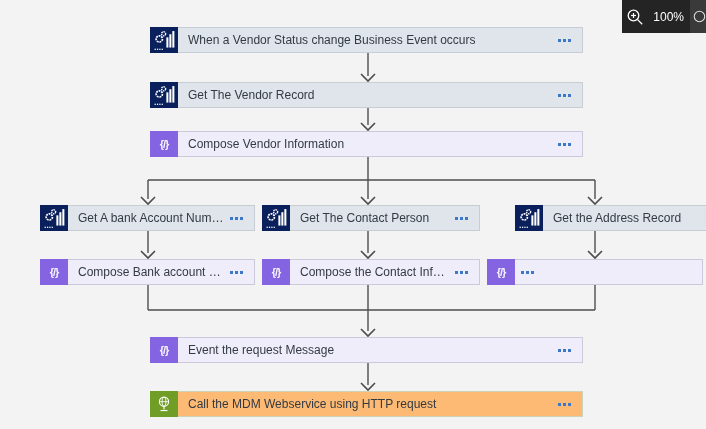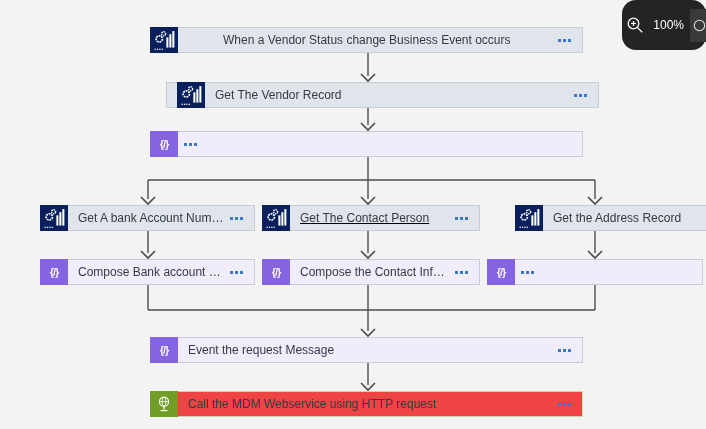--- a/index.html
+++ b/index.html
@@ -9,21 +9,21 @@
   #canvas { position:absolute; inset:0; background:#f3f3f3; }
 
   #connectors { position:absolute; left:0; top:0; width:706px; height:429px; }
 
   .node {
     position:absolute; height:26px; display:flex; align-items:center;
     border:1px solid transparent; cursor:pointer;
   }
   .node.d365    { background:#dfe5eb; border-color:#c6cdd5; }
   .node.compose { background:#f0edfb; border-color:#cec8dd; }
-  .node.http    { background:#ef4444; border-color:#ccd3ba; }
+  .node.http    { background:#fdba74; border-color:#ccd3ba; }
 
   .nicon {
     width:28px; height:26px; flex:0 0 28px; margin:-1px 0 -1px -1px;
     display:flex; align-items:center; justify-content:center;
   }
   .node.d365    .nicon { background:#09205c; }
   .node.compose .nicon { background:#8464e0; }
   .node.http    .nicon { background:#6f9d26; }
 
   .nlabel {
@@ -33,22 +33,22 @@
 
   .dots { flex:0 0 auto; display:flex; gap:2px; padding:0 11px 0 6px; cursor:pointer; }
   .dots i { width:3px; height:3px; background:#3b79c8; display:block; }
 
   .compose-glyph {
     color:rgba(255,255,255,0.92); font-size:11px; font-weight:bold;
     letter-spacing:-1px; line-height:1;
   }
 
   #zoombar {
-    position:absolute; top:0; right:0; width:84px; height:50px;
-    background:#242424; display:flex; align-items:center;border-radius:14px;
+    position:absolute; top:0; right:0; width:84px; height:33px;
+    background:#242424; display:flex; align-items:center;
   }
   #zoombar .zbtn { width:26px; height:33px; display:flex; align-items:center; justify-content:center; cursor:pointer; }
   #zoom-level { color:#fff; font-size:12px; flex:1; text-align:right; padding-right:6px; }
   #pan-segment {
     width:16px; height:33px; background:#3a3a3a; overflow:hidden;
     display:flex; align-items:center; cursor:pointer; flex:0 0 16px;
   }
 </style>
 </head>
 <body>
@@ -75,21 +75,21 @@
                M361.5 197.5 L368 204 L374.5 197.5
                M588.5 197.5 L595 204 L601.5 197.5
                M141.5 251.5 L148 258 L154.5 251.5
                M361.5 251.5 L368 258 L374.5 251.5
                M588.5 251.5 L595 258 L601.5 251.5
                M361.5 329.5 L368 336 L374.5 329.5
                M361.5 383.5 L368 390 L374.5 383.5"></path>
     </g>
   </svg>
 
-  <div class="node d365" style="left:150px; top:27px; width:433px;gap:35px;">
+  <div class="node d365" style="left:150px; top:27px; width:433px;">
     <span class="nicon">
       <svg width="22" height="21" viewBox="0 0 28 26">
         <circle cx="8" cy="11" r="4" fill="none" stroke="#fff" stroke-width="2.2" stroke-dasharray="2.4 1.1"></circle>
         <circle cx="13.5" cy="4.5" r="2.6" fill="none" stroke="#fff" stroke-width="1.8" stroke-dasharray="1.8 0.9"></circle>
         <rect x="17" y="9" width="2.6" height="13" fill="#fff"></rect>
         <rect x="20.8" y="5" width="2.6" height="17" fill="#fff"></rect>
         <rect x="24.6" y="1" width="2.6" height="21" fill="#fff"></rect>
         <g fill="#fff">
             <rect x="2" y="23.4" width="1.6" height="1.6"></rect>
             <rect x="5" y="23.4" width="1.6" height="1.6"></rect>
@@ -99,21 +99,21 @@
       </svg>
     </span>
     <span class="nlabel">When a Vendor Status change Business Event occurs</span>
     <span class="dots">
         <i></i>
         <i></i>
         <i></i>
       </span>
   </div>
 
-  <div class="node d365" style="left:166px; top:82px; width:433px;padding-left:11px;">
+  <div class="node d365" style="left:150px; top:82px; width:433px;">
     <span class="nicon">
       <svg width="22" height="21" viewBox="0 0 28 26">
         <circle cx="8" cy="11" r="4" fill="none" stroke="#fff" stroke-width="2.2" stroke-dasharray="2.4 1.1"></circle>
         <circle cx="13.5" cy="4.5" r="2.6" fill="none" stroke="#fff" stroke-width="1.8" stroke-dasharray="1.8 0.9"></circle>
         <rect x="17" y="9" width="2.6" height="13" fill="#fff"></rect>
         <rect x="20.8" y="5" width="2.6" height="17" fill="#fff"></rect>
         <rect x="24.6" y="1" width="2.6" height="21" fill="#fff"></rect>
         <g fill="#fff">
             <rect x="2" y="23.4" width="1.6" height="1.6"></rect>
             <rect x="5" y="23.4" width="1.6" height="1.6"></rect>
@@ -127,20 +127,21 @@
         <i></i>
         <i></i>
         <i></i>
       </span>
   </div>
 
   <div class="node compose" style="left:150px; top:131px; width:433px;">
     <span class="nicon">
       <span class="compose-glyph">{/}</span>
     </span>
+    <span class="nlabel">Compose Vendor Information</span>
     <span class="dots">
         <i></i>
         <i></i>
         <i></i>
       </span>
   </div>
 
   <div class="node d365" style="left:40px; top:205px; width:215px;">
     <span class="nicon">
       <svg width="22" height="21" viewBox="0 0 28 26">
@@ -158,21 +159,21 @@
       </svg>
     </span>
     <span class="nlabel">Get A bank Account Number Info</span>
     <span class="dots">
         <i></i>
         <i></i>
         <i></i>
       </span>
   </div>
 
-  <div class="node d365" style="left:262px; top:205px; width:218px;text-decoration:underline;">
+  <div class="node d365" style="left:262px; top:205px; width:218px;">
     <span class="nicon">
       <svg width="22" height="21" viewBox="0 0 28 26">
         <circle cx="8" cy="11" r="4" fill="none" stroke="#fff" stroke-width="2.2" stroke-dasharray="2.4 1.1"></circle>
         <circle cx="13.5" cy="4.5" r="2.6" fill="none" stroke="#fff" stroke-width="1.8" stroke-dasharray="1.8 0.9"></circle>
         <rect x="17" y="9" width="2.6" height="13" fill="#fff"></rect>
         <rect x="20.8" y="5" width="2.6" height="17" fill="#fff"></rect>
         <rect x="24.6" y="1" width="2.6" height="21" fill="#fff"></rect>
         <g fill="#fff">
             <rect x="2" y="23.4" width="1.6" height="1.6"></rect>
             <rect x="5" y="23.4" width="1.6" height="1.6"></rect>

